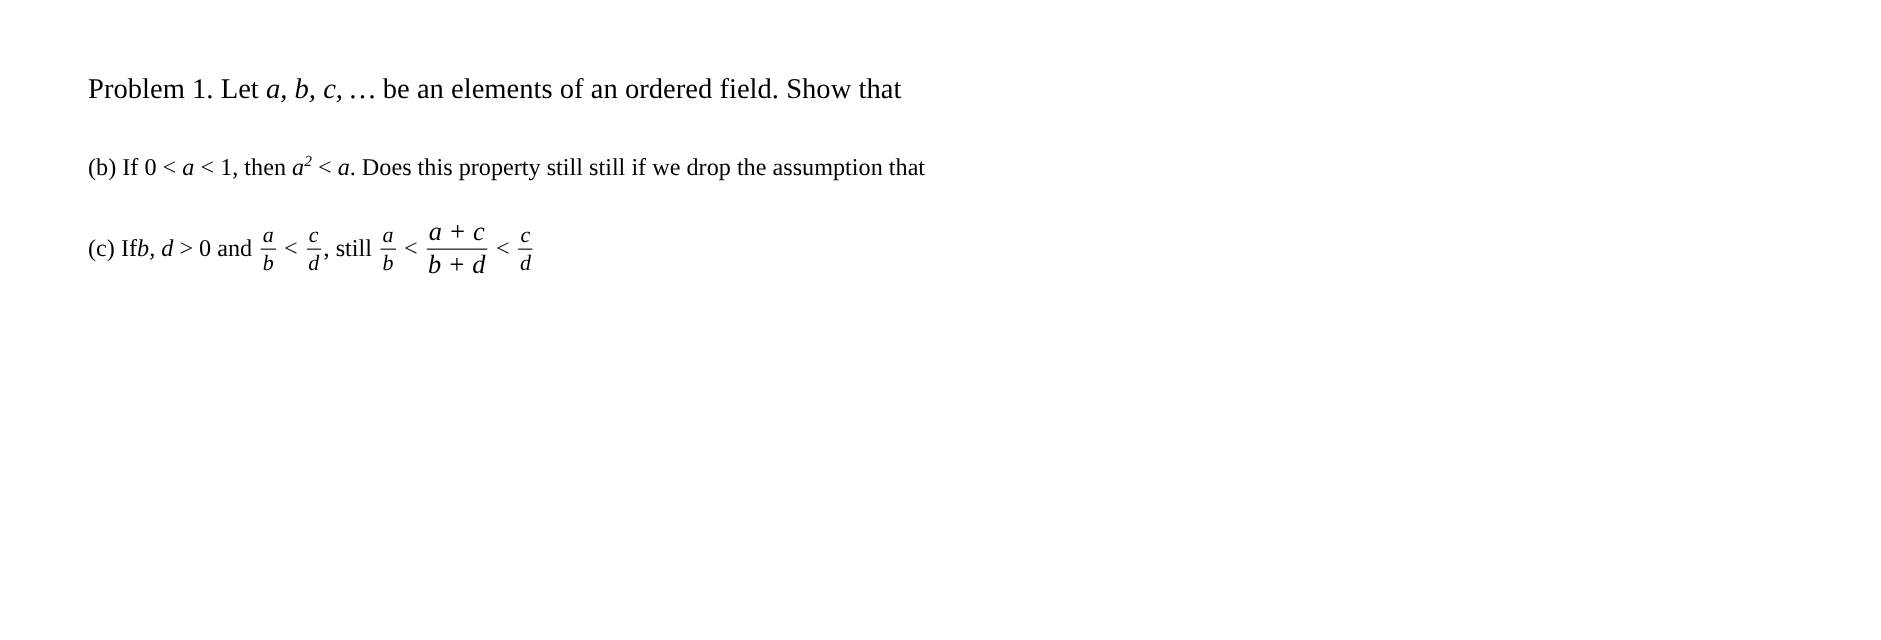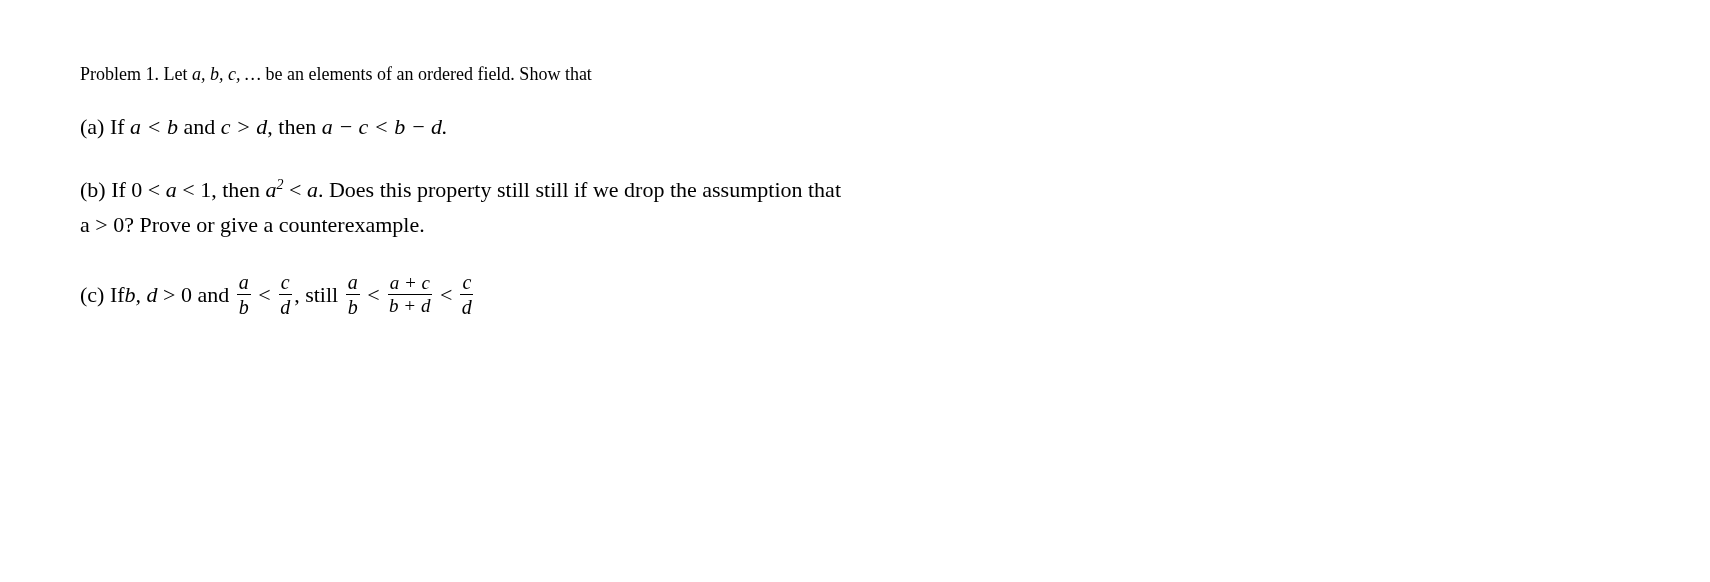--- a/index.html
+++ b/index.html
@@ -20,22 +20,22 @@
       justify-content: flex-start;
     }
 
     .page-content {
       padding: 60px 80px 40px 80px;
       max-width: 1600px;
       line-height: 1.6;
     }
 
     .problem-header {
-      margin-bottom: 20px;
-      font-size: 18px;
+      margin-bottom: 32px;
+      font-size: 26px;
       font-family: Liberation Serif, serif;
     }
 
     .part {
       margin-bottom: 28px;
       font-size: 22px;
     }
 
     .part-c {
       margin-bottom: 0;
@@ -68,48 +68,43 @@
     }
 
     .frac-den {
       padding: 0 2px;
       line-height: 1.2;
       font-size: 20px;
     }
 
     .frac-big .frac-num,
     .frac-big .frac-den {
-      font-size: 19px;
+      font-size: 24px;
     }
 
     sup {
       font-size: 14px;
       vertical-align: super;
       font-style: italic;
     }
   </style>
 </head>
 <body>
 
 <div class="page-content">
 
   <div class="problem-header">
     <span>Problem 1.  Let </span><span class="math">a, b, c, …</span><span> be an elements of an ordered field.  Show that</span>
   </div>
 
-  <div class="part">
-    <span>(a)</span>
-    <span>If </span><span class="math">a &lt; b</span><span> and </span><span class="math">c &gt; d</span><span>, then </span><span class="math">a − c &lt; b − d.</span>
-  </div>
 
   <div class="part">
     <span>(b)</span>
     <span>If 0 &lt; </span><span class="math">a</span><span> &lt; 1, then </span><span class="math">a</span><sup>2</sup><span> &lt; </span><span class="math">a</span><span>.  Does this property still still if we drop the assumption that</span>
     <br>
-    <span>a &gt; 0?  Prove or give a counterexample.</span>
   </div>
 
   <div class="part part-c">
     <span>(c)</span>&nbsp;
     <span>If </span><span class="math">b, d</span>
     <span>&nbsp;&gt; 0 and&nbsp;</span>
     <span class="frac">
       <span class="frac-num">a</span>
       <span class="frac-den">b</span>
     </span>

